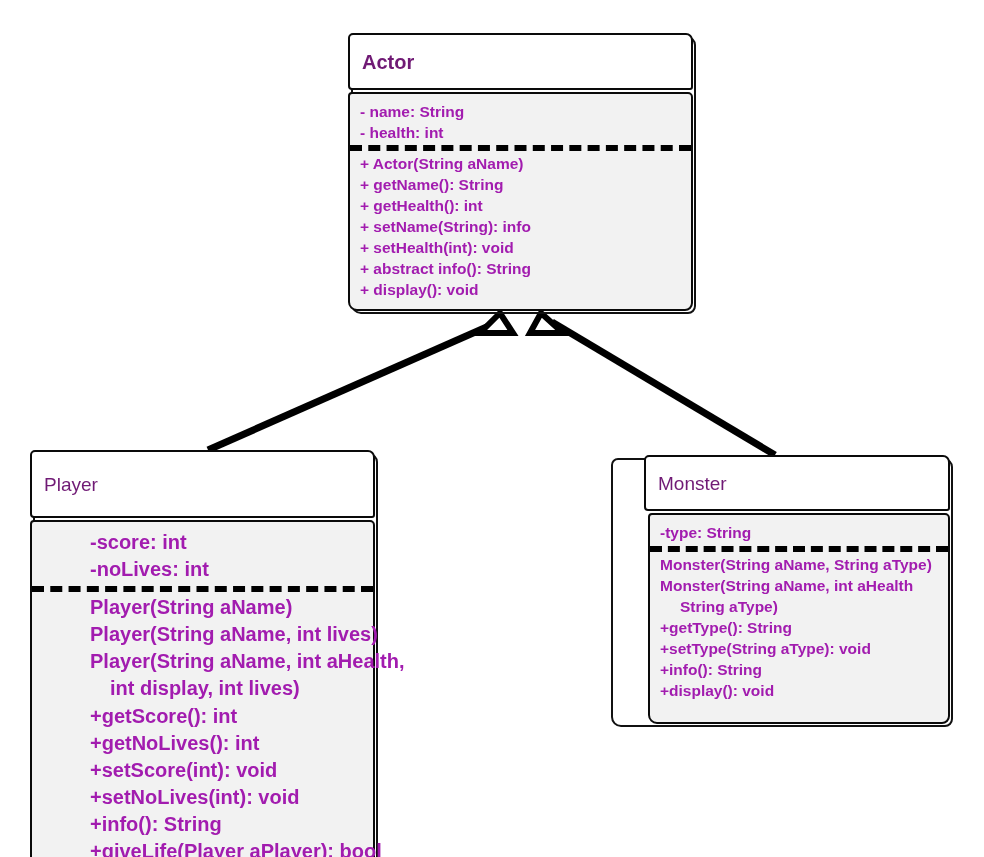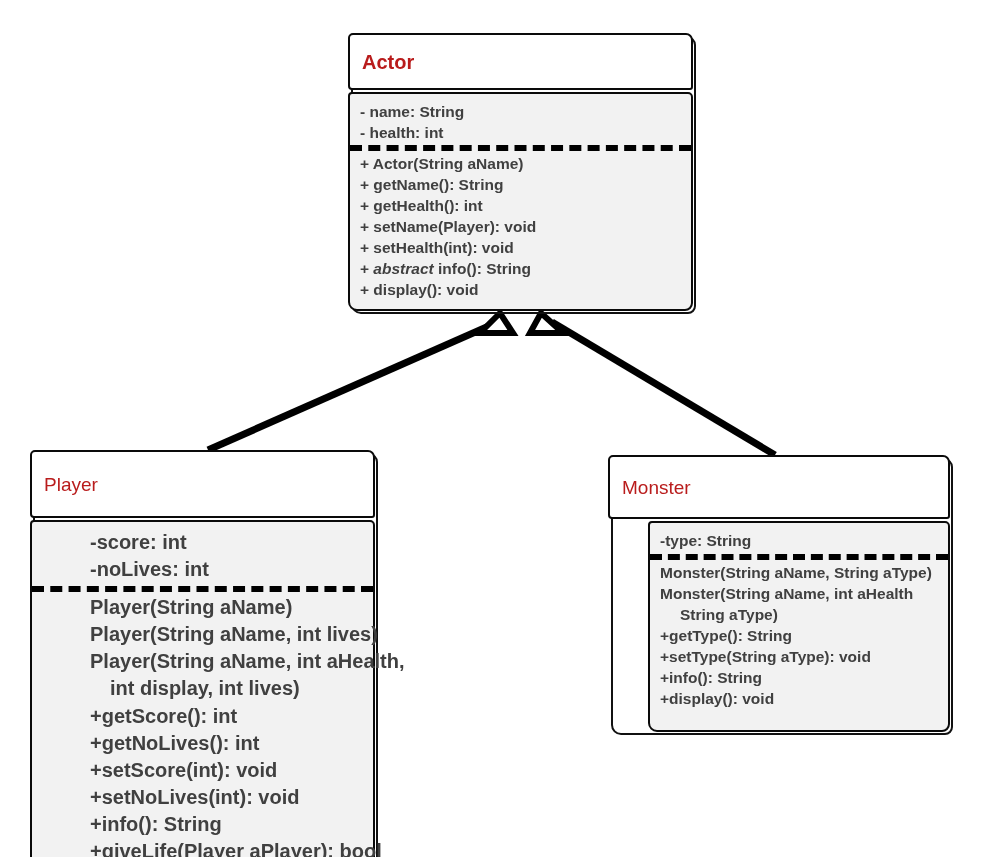--- a/index.html
+++ b/index.html
@@ -56,45 +56,44 @@
     position: relative;
     background: #ffffff;
     border: 2.5px solid #0a0a0a;
     border-radius: 5px 7px 3px 4px;
     box-sizing: border-box;
     display: flex;
     align-items: center;
   }
   .class-title .title-text {
     padding-left: 12px;
-    color: #b91c1c;
+    color: #701a75;
     line-height: 1;
   }
 
   .class-body {
     position: relative;
     background: #f2f2f2;
     border: 2.5px solid #0a0a0a;
     border-radius: 4px 5px 8px 9px;
     box-sizing: border-box;
     padding: 7px 10px 9px 10px;
     margin-top: 2px;
   }
 
   .member {
-    color: #404040;
+    color: #a21caf;
     font-weight: bold;
     white-space: pre;
     line-height: 1.355;
   }
   .member.cont {
     padding-left: 20px;
   }
   .member .abstract-kw {
-    font-style: italic;
     font-weight: bold;
   }
 
   
   .separator {
     height: 0;
     border-top: 6px dashed #000000;
     margin: 3px -10px 2px -10px;
     position: relative;
   }
@@ -127,21 +126,21 @@
   }
   #cls-player .class-body { min-height: 301px; }
   #cls-player .member { font-size: 20px; margin-left: 48px; }
 
   
   #cls-monster {
     left: 608px;
     top: 455px;
     width: 342px;
   }
-  #cls-monster .class-title { height: 64px; }
+  #cls-monster .class-title { height: 56px; margin-left: 36px; }
   #cls-monster .class-title .title-text {
     font-size: 19px;
     font-weight: normal;
   }
   #cls-monster .class-body { min-height: 211px; margin-left: 40px; }
   #cls-monster .member { font-size: 15.5px; }
 </style>
 </head>
 <body>
 
@@ -166,21 +165,21 @@
     </div>
     <div class="class-body">
       <div class="member">- name: String</div>
       <div class="member">- health: int</div>
 
       <div class="separator"></div>
 
       <div class="member">+ Actor(String aName)</div>
       <div class="member">+ getName(): String</div>
       <div class="member">+ getHealth(): int</div>
-      <div class="member">+ setName(Player): void</div>
+      <div class="member">+ setName(String): info</div>
       <div class="member">+ setHealth(int): void</div>
       <div class="member"><span>+ </span><span class="abstract-kw">abstract</span><span> info(): String</span></div>
       <div class="member">+ display(): void</div>
     </div>
   </div>
 
   <div class="uml-class" id="cls-player">
     <div class="class-title">
       <span class="title-text">Player</span>
     </div>

